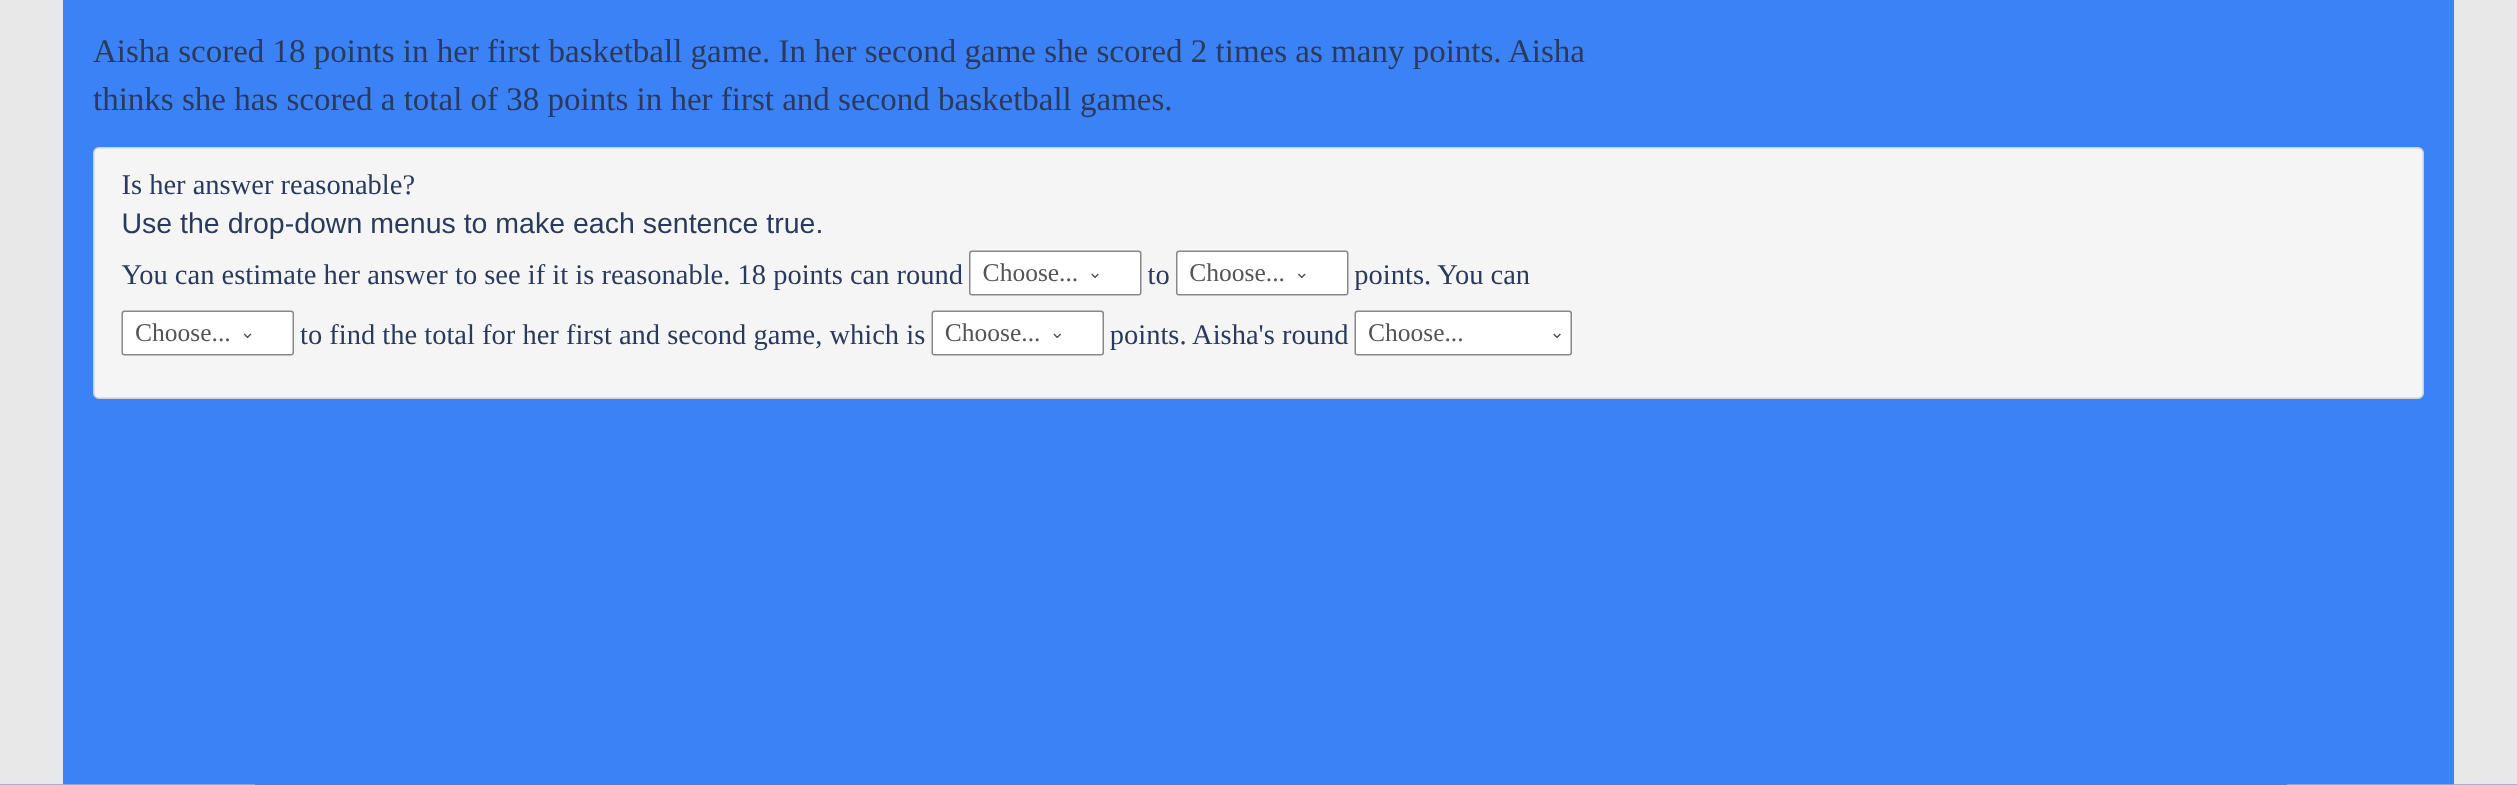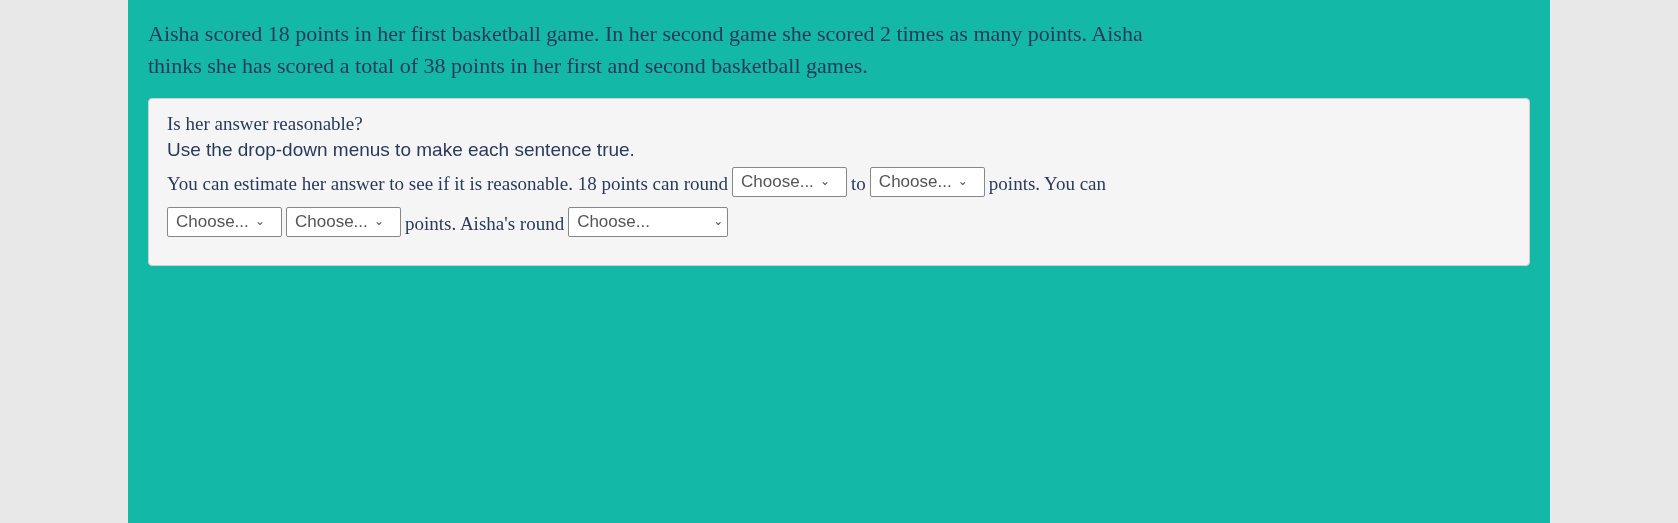--- a/index.html
+++ b/index.html
@@ -12,23 +12,23 @@
       font-family: Georgia, 'Times New Roman', serif;
       background-color: #e8e8e8;
       width: 1678px;
       min-height: 523px;
       display: flex;
       align-items: flex-start;
       justify-content: center;
     }
 
     .page-container {
-      width: 1422px;
+      width: 1594px;
       min-height: 523px;
-      background-color: #14b8a6;
+      background-color: #3b82f6;
       padding: 18px 20px 20px 20px;
     }
 
     .problem-text {
       font-size: 22px;
       color: #2a3a5c;
       line-height: 1.45;
       margin-bottom: 16px;
       font-family: Georgia, serif;
     }
@@ -90,21 +90,21 @@
       min-width: 115px;
     }
 
     .inline-select-container select {
       appearance: none;
       -webkit-appearance: none;
       border: none;
       background: transparent;
       font-size: 17px;
       color: #555;
-      font-family: Liberation Sans, sans-serif;
+      font-family: Liberation Serif, serif;
       cursor: pointer;
       outline: none;
       padding-right: 2px;
     }
   </style>
 </head>
 <body>
 
 <div class="page-container">
 
@@ -154,20 +154,21 @@
           <select>
             <option>Choose...</option>
             <option>18</option>
             <option>20</option>
             <option>36</option>
             <option>40</option>
           </select>
           <span class="chevron">⌄</span>
         </span>
 
+        <span>to find the total for her first and second game, which is</span>
 
         <span class="inline-select-container">
           <select>
             <option>Choose...</option>
             <option>36</option>
             <option>40</option>
             <option>54</option>
             <option>60</option>
           </select>
           <span class="chevron">⌄</span>

